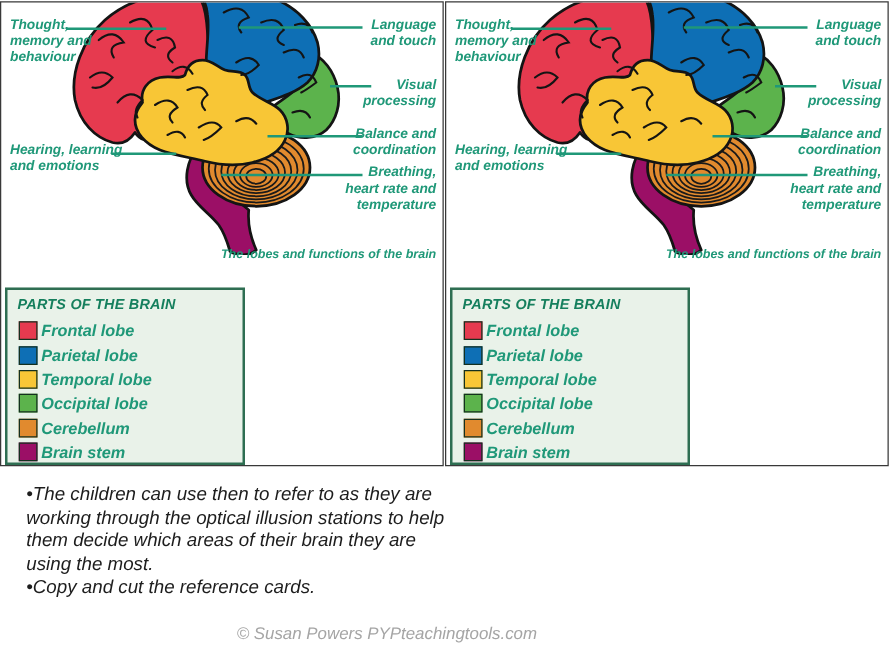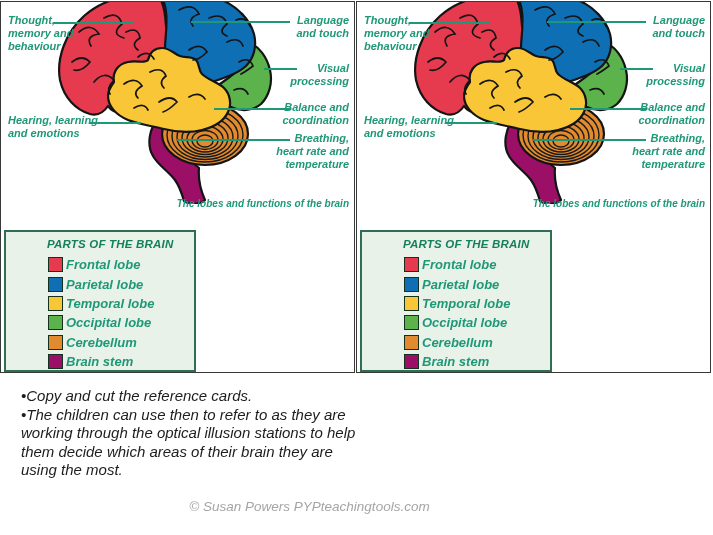--- a/index.html
+++ b/index.html
@@ -24,21 +24,21 @@
   .sulci  { fill:none; stroke:#141414; stroke-width:1.7; stroke-linecap:round; }
   .stripe { fill:none; stroke:#1a1a1a; stroke-width:1.4; }
 
   .lbl { position:absolute; color:var(--c-teal); font-weight:bold; font-size:11px; line-height:13px; white-space:pre-line; }
   .lbl-l { text-align:left; }
   .lbl-r { right:5px; text-align:right; }
   .leader { position:absolute; height:1.5px; background:var(--c-teal); }
   .caption { position:absolute; right:5px; top:196px; color:var(--c-teal); font-weight:bold; font-size:10px; }
 
   
-  .legend { position:absolute; left:3px; top:228px; width:192px; height:142px; background:var(--c-legend-bg); border:2px solid var(--c-legend-border);padding-left:33px; }
+  .legend { position:absolute; left:3px; top:228px; width:192px; height:142px; background:var(--c-legend-bg); border:2px solid var(--c-legend-border); }
   .lg-title { margin:6px 0 5px 8px; color:var(--c-legend-title); font-weight:bold; font-size:11.5px; letter-spacing:0.2px; }
   .lg-row { display:flex; align-items:center; height:19.4px; padding-left:9px; }
   .swatch { width:15px; height:15px; border:1.6px solid #14301f; flex:0 0 auto; }
   .lg-label { margin-left:3px; color:var(--c-teal); font-weight:bold; font-size:13px; }
 
   
   .instructions { position:absolute; left:21px; top:387px; width:350px; color:#1d1d1d; font-size:15px; line-height:18.6px; }
   .credit { position:absolute; left:0; top:499px; width:619px; text-align:center; color:#a5a5a5; font-size:13.5px; }
 </style>
 </head>
@@ -220,20 +220,20 @@
           <div class="lg-row">
             <span class="swatch" style="background: rgb(155, 15, 102);"></span>
             <span class="lg-label">Brain stem</span>
           </div>
         </div>
     </div>
   </div>
 
   <div class="instructions">
 
+      <div class="bullet-line">•The children can use then to refer to as they are working through the optical illusion stations to help them decide which areas of their brain they are using the most.</div>
+
       <div class="bullet-line">•Copy and cut the reference cards.</div>
-
-      <div class="bullet-line">•The children can use then to refer to as they are working through the optical illusion stations to help them decide which areas of their brain they are using the most.</div>
     </div>
 
   <div class="credit">© Susan Powers PYPteachingtools.com</div>
 
 </div>
 
 </body></html>

